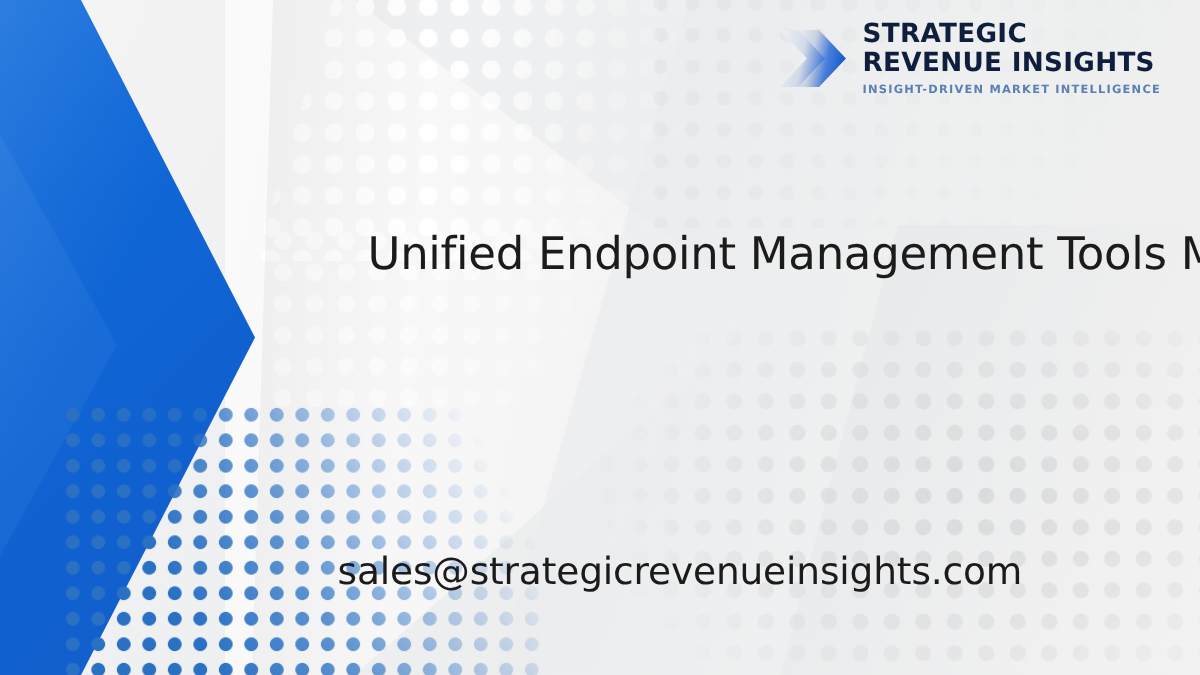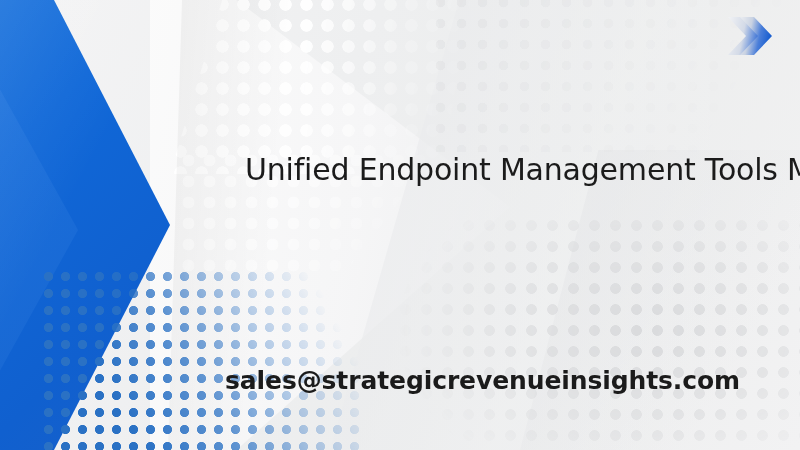--- a/index.html
+++ b/index.html
@@ -184,21 +184,21 @@
     white-space: nowrap;
     overflow: hidden;
   }
   .email {
     position: absolute;
     left: 225px;
     top: 366px;
     color: #1b1b1b;
     font-family: "DejaVu Sans", sans-serif;
     font-size: 25px;
-    font-weight: bold;
+    font-weight: normal;
     letter-spacing: -0.1px;
     white-space: nowrap;
   }
 </style>
 </head>
 <body>
 
 <div id="slide">
 
   <div class="layer">
@@ -233,19 +233,24 @@
         </linearGradient>
         <linearGradient id="markGrad2" x1="0" y1="0" x2="1" y2="0.25">
           <stop offset="0%" stop-color="#f2f3f5"></stop>
           <stop offset="55%" stop-color="#d3dae7"></stop>
           <stop offset="100%" stop-color="#3f75d6"></stop>
         </linearGradient>
       </defs>
       <path d="M2 3 L16 3 L34 22 L16 41 L2 41 L20 22 Z" fill="url(#markGrad2)"></path>
       <path d="M14 3 L28 3 L46 22 L28 41 L14 41 L32 22 Z" fill="url(#markGrad)"></path>
     </svg>
+    <div class="logo-text">
+      <div class="logo-line1">STRATEGIC</div>
+      <div class="logo-line2">REVENUE INSIGHTS</div>
+      <div class="logo-tag">INSIGHT-DRIVEN MARKET INTELLIGENCE</div>
+    </div>
   </div>
 
   <div class="title">Unified Endpoint Management Tools Market</div>
 
   <div class="email">sales@strategicrevenueinsights.com</div>
 
 </div>
 
 </body></html>

